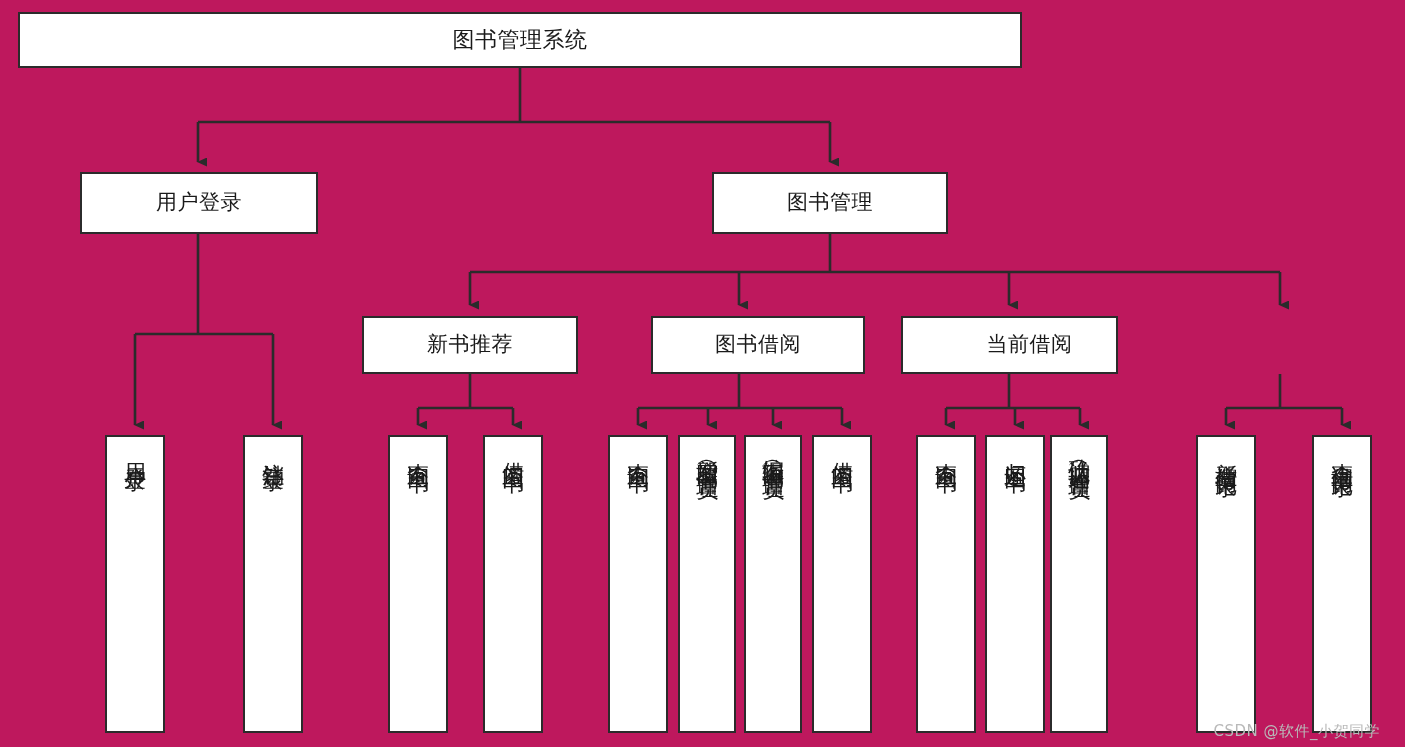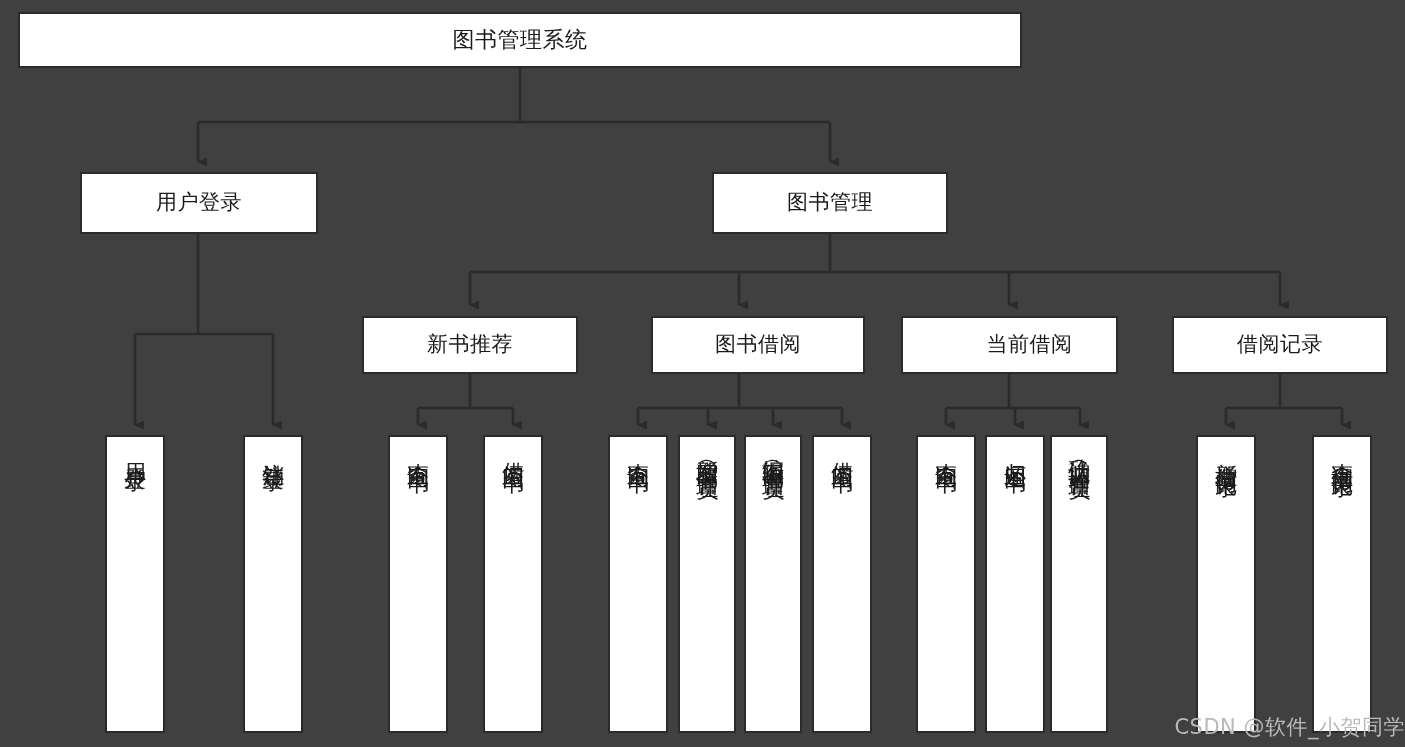--- a/index.html
+++ b/index.html
@@ -8,21 +8,21 @@
     padding: 0;
     background: #ffffff;
   }
   body {
     font-family: "DejaVu Sans", "Liberation Sans", sans-serif;
   }
   #diagram-root {
     position: relative;
     width: 1405px;
     height: 747px;
-    background: #404040;
+    background: #be185d;
     overflow: hidden;
   }
   #edge-layer {
     position: absolute;
     left: 0;
     top: 0;
     width: 1405px;
     height: 747px;
     pointer-events: none;
   }
@@ -54,23 +54,23 @@
     writing-mode: vertical-rl;
     text-orientation: upright;
     font-size: 22px;
     line-height: 1.30;
     letter-spacing: 3px;
     white-space: nowrap;
     color: #1a1a1a;
   }
   #watermark {
     position: absolute;
-    right: 0;
+    right: 25px;
     bottom: 6px;
-    font-size: 21px;
+    font-size: 15px;
     color: #b9b9b9;
     letter-spacing: 0.5px;
     white-space: nowrap;
     user-select: none;
   }
 </style>
 </head>
 <body>
 
 <div id="diagram-root">
@@ -143,23 +143,20 @@
 
   <div class="node node-h" style="left:712px; top:172px; width:236px; height:62px;">
     <span>图书管理</span>
   </div>
   <div class="node node-h" style="left:632px; top:316px; width:214px; height:58px;margin-left:19px;">
     <span>图书借阅</span>
   </div>
   <div class="node node-h" style="left:901px; top:316px; width:217px; height:58px;padding-left:40px;">
     <span>当前借阅</span>
   </div>
-  <div class="node node-h" style="left:1172px; top:316px; width:216px; height:58px;">
-    <span>借阅记录</span>
-  </div>
 
   <div class="node node-v" style="left:105px; top:435px; width:60px; height:298px;">
     <span class="vtext">用户登录</span>
   </div>
   <div class="node node-v" style="left:243px; top:435px; width:60px; height:298px;">
     <span class="vtext">注销登录</span>
   </div>
 
   <div class="node node-v" style="left:388px; top:435px; width:60px; height:298px;">
     <span class="vtext">查询图书</span>

